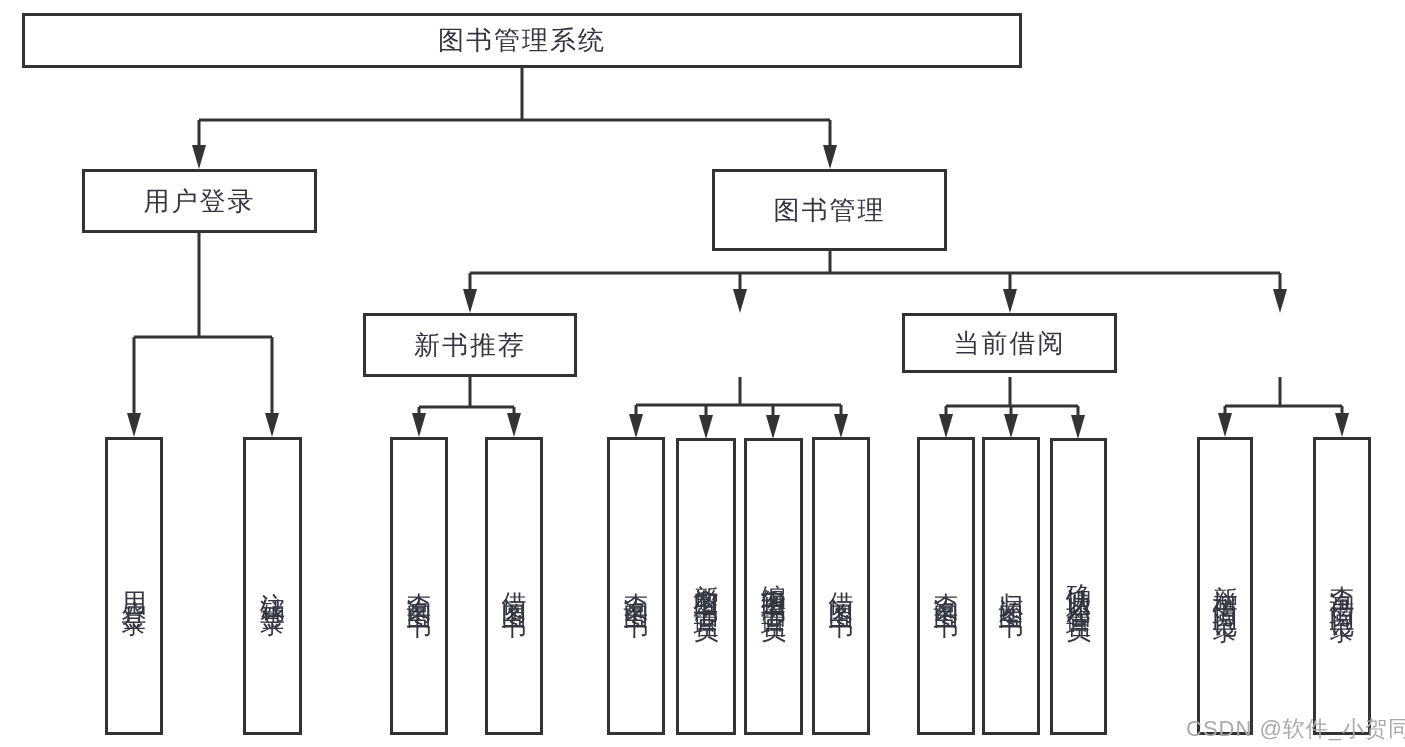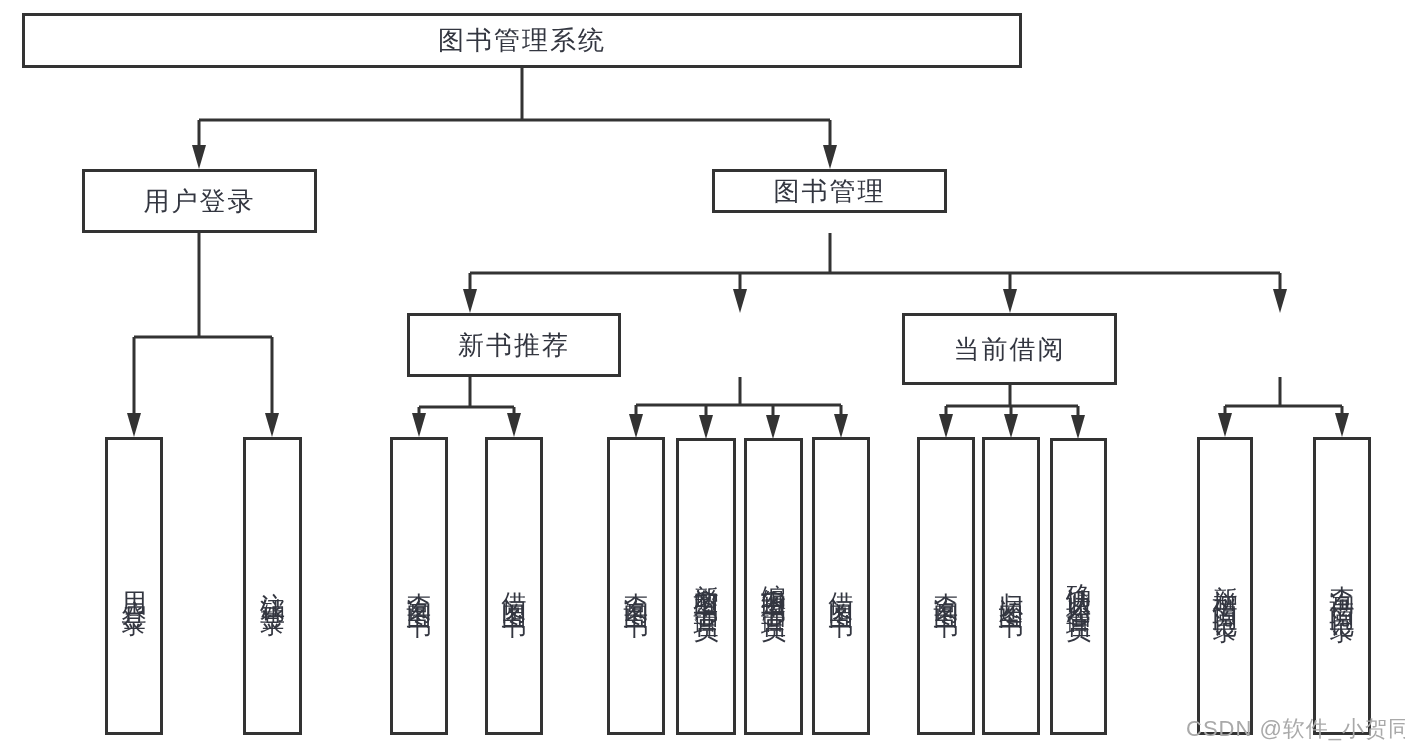--- a/index.html
+++ b/index.html
@@ -90,28 +90,28 @@
     </g>
   </svg>
 
   <div class="node h-node" style="left:22px;top:13px;width:1000px;height:55px;">
     <span>图书管理系统</span>
   </div>
 
   <div class="node h-node" style="left:82px;top:169px;width:235px;height:64px;">
     <span>用户登录</span>
   </div>
-  <div class="node h-node" style="left:712px;top:169px;width:235px;height:44px;">
+  <div class="node h-node" style="left:712px;top:169px;width:235px;height:82px;">
     <span>图书管理</span>
   </div>
 
-  <div class="node h-node" style="left:363px;top:313px;width:214px;height:64px;margin-left:44px;">
+  <div class="node h-node" style="left:363px;top:313px;width:214px;height:64px;">
     <span>新书推荐</span>
   </div>
-  <div class="node h-node" style="left:902px;top:313px;width:215px;height:72px;">
+  <div class="node h-node" style="left:902px;top:313px;width:215px;height:60px;">
     <span>当前借阅</span>
   </div>
 
   <div class="node v-node" style="left:105px;top:437px;width:58px;height:298px;">
     <span>用户登录</span>
   </div>
   <div class="node v-node" style="left:243px;top:437px;width:59px;height:298px;">
     <span>注销登录</span>
   </div>
 

